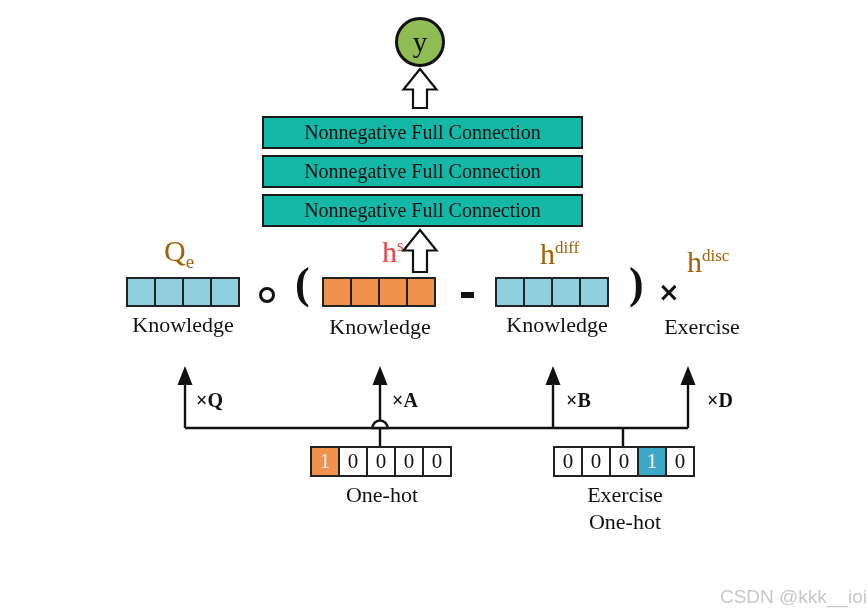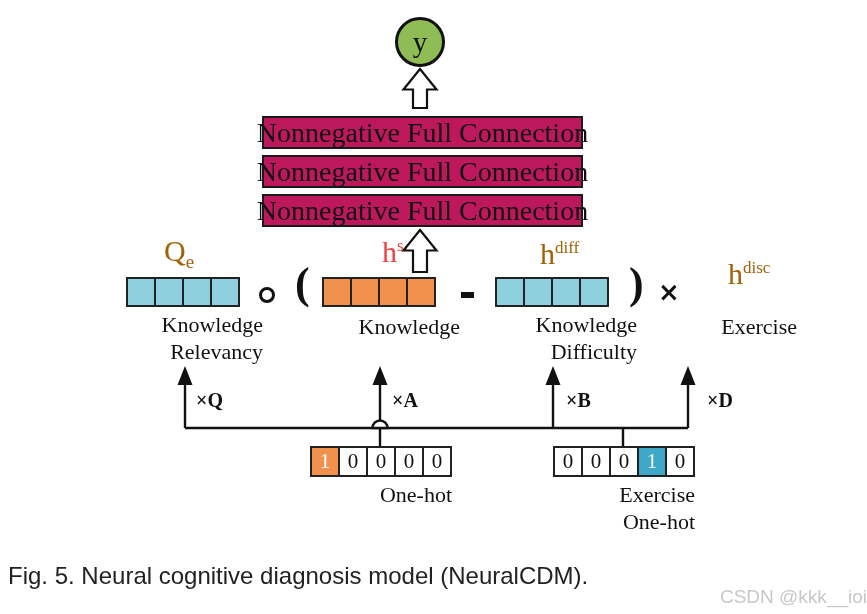--- a/index.html
+++ b/index.html
@@ -4,40 +4,40 @@
 <style>
   html,body{margin:0;padding:0;background:#fff;}
   .stage{position:relative;width:867px;height:614px;background:#ffffff;overflow:hidden;
          font-family:"Liberation Serif",serif;color:#111;}
   .abs{position:absolute;}
   svg.wires{position:absolute;left:0;top:0;pointer-events:none;}
 
   .node-y{left:395px;top:17px;width:44px;height:44px;border:3px solid #111;border-radius:50%;
           background:#8FBC55;display:flex;align-items:center;justify-content:center;
           font-size:29px;}
-  .layer-box{left:262px;width:317px;height:29px;background:#be185d;border:2px solid #1a1a1a;
-             display:flex;align-items:center;justify-content:center;font-size:28px;white-space:nowrap;}
+  .layer-box{left:262px;width:317px;height:29px;background:#14b8a6;border:2px solid #1a1a1a;
+             display:flex;align-items:center;justify-content:center;font-size:20px;white-space:nowrap;}
 
   .vec{display:flex;width:110px;height:26px;border:2px solid #222;}
   .vec .cell{flex:1;}
   .vec .cell + .cell{border-left:2px solid #222;}
   .vec-blue .cell{background:#8FD0DF;}
   .vec-orange .cell{background:#F0924E;}
 
   .math{font-size:30px;line-height:30px;white-space:nowrap;}
   .math sub{font-size:19px;}
   .math sup{font-size:17px;}
   .c-blue{color:#a16207;}
   .c-orange{color:#ef4444;margin-left:15px;}
   .paren{font-size:44px;line-height:44px;font-weight:bold;color:#111;}
   .ring{width:10px;height:10px;border:3px solid #111;border-radius:50%;}
   .minus-bar{width:13px;height:6px;background:#111;}
   .times{font-family:"DejaVu Sans",sans-serif;font-weight:bold;font-size:26px;line-height:26px;color:#111;}
 
-  .vlabel{font-size:22px;line-height:27px;text-align:right;}
+  .vlabel{font-size:22px;line-height:27px;text-align:center;}
   .mult{font-size:20px;font-weight:bold;}
 
   .onehot{display:flex;height:27px;border:2px solid #222;background:#fff;}
   .onehot .ocell{width:26px;display:flex;align-items:center;justify-content:center;
                  font-size:21px;background:#fff;}
   .onehot .ocell + .ocell{border-left:2px solid #222;}
   .onehot .hot-orange{background:#F0924E;color:#fff;}
   .onehot .hot-blue{background:#3DA8C8;color:#fff;}
 
   .caption{left:8px;top:562px;font-family:"Liberation Sans",sans-serif;font-size:24px;color:#222;}
@@ -88,21 +88,21 @@
 
   <div class="abs math c-blue" style="left:164px;top:236px;">
     <span>Q</span><sub>e</sub>
   </div>
   <div class="abs math c-orange" style="left:367px;top:231px;">
     <span>h</span><sup>s</sup>
   </div>
   <div class="abs math c-blue" style="left:540px;top:233px;font-family:Liberation Serif, serif;">
     <span>h</span><sup>diff</sup>
   </div>
-  <div class="abs math c-blue" style="left:687px;top:253px;margin-left:41px;">
+  <div class="abs math c-blue" style="left:687px;top:241px;">
     <span>h</span><sup>disc</sup>
   </div>
 
   <div class="abs vec vec-blue" style="left:126px;top:277px;">
     <div class="cell"></div>
       <div class="cell"></div>
       <div class="cell"></div>
       <div class="cell"></div>
   </div>
   <div class="abs ring" style="left:259px;top:287px;"></div>
@@ -118,28 +118,26 @@
     <div class="cell"></div>
       <div class="cell"></div>
       <div class="cell"></div>
       <div class="cell"></div>
   </div>
   <div class="abs paren" style="left:629px;top:262px;">)</div>
   <div class="abs times" style="left:658px;top:279px;">×</div>
 
   <div class="abs vlabel" style="left:103px;top:311px;width:160px;">
     <div>Knowledge</div>
-    <div>Relevancy</div>
   </div>
   <div class="abs vlabel" style="left:300px;top:313px;width:160px;">
     <div>Knowledge</div>
   </div>
   <div class="abs vlabel" style="left:477px;top:311px;width:160px;">
     <div>Knowledge</div>
-    <div>Difficulty</div>
   </div>
   <div class="abs vlabel" style="left:607px;top:313px;width:190px;">
     <div>Exercise</div>
   </div>
 
   <div class="abs mult" style="left:196px;top:389px;">×Q</div>
   <div class="abs mult" style="left:392px;top:389px;">×A</div>
   <div class="abs mult" style="left:566px;top:389px;">×B</div>
   <div class="abs mult" style="left:707px;top:389px;">×D</div>
 
@@ -159,16 +157,15 @@
   </div>
 
   <div class="abs vlabel" style="left:312px;top:481px;width:140px;">
     <div>One-hot</div>
   </div>
   <div class="abs vlabel" style="left:555px;top:481px;width:140px;">
     <div>Exercise</div>
     <div>One-hot</div>
   </div>
 
-  <div class="abs caption">Fig. 5. Neural cognitive diagnosis model (NeuralCDM).</div>
   <div class="abs watermark">CSDN @kkk__ioi</div>
 
 </div>
 
 </body></html>

